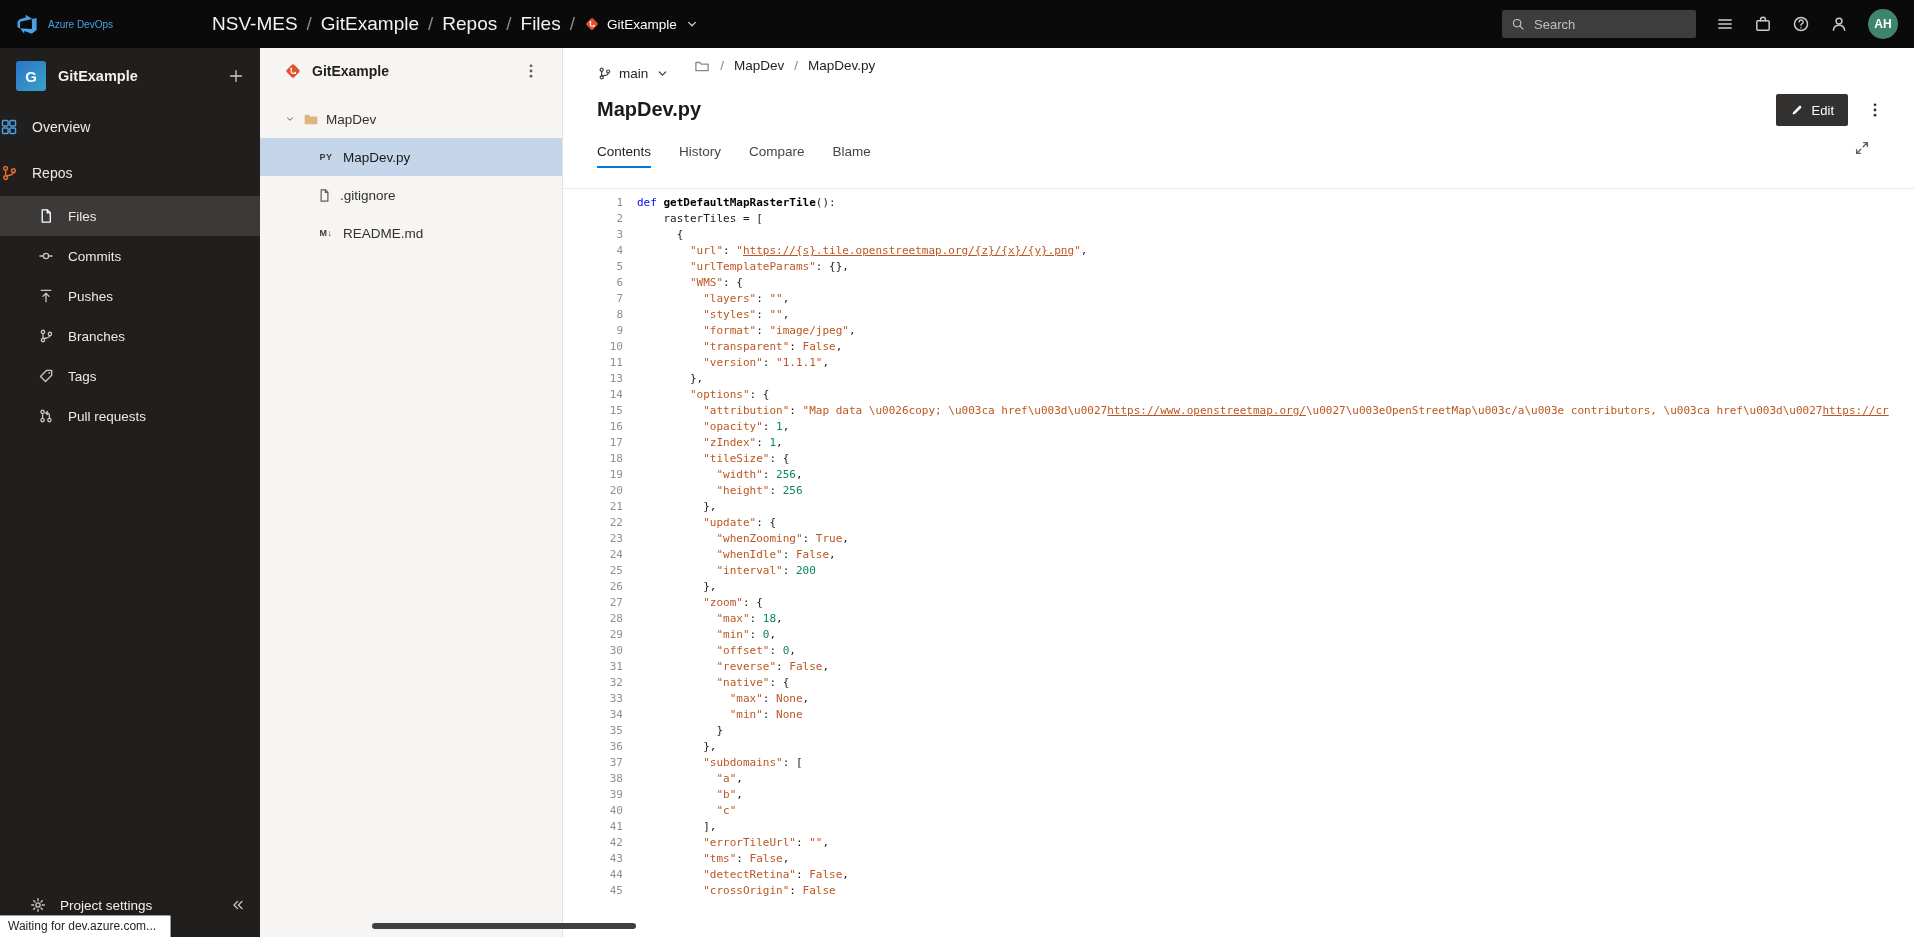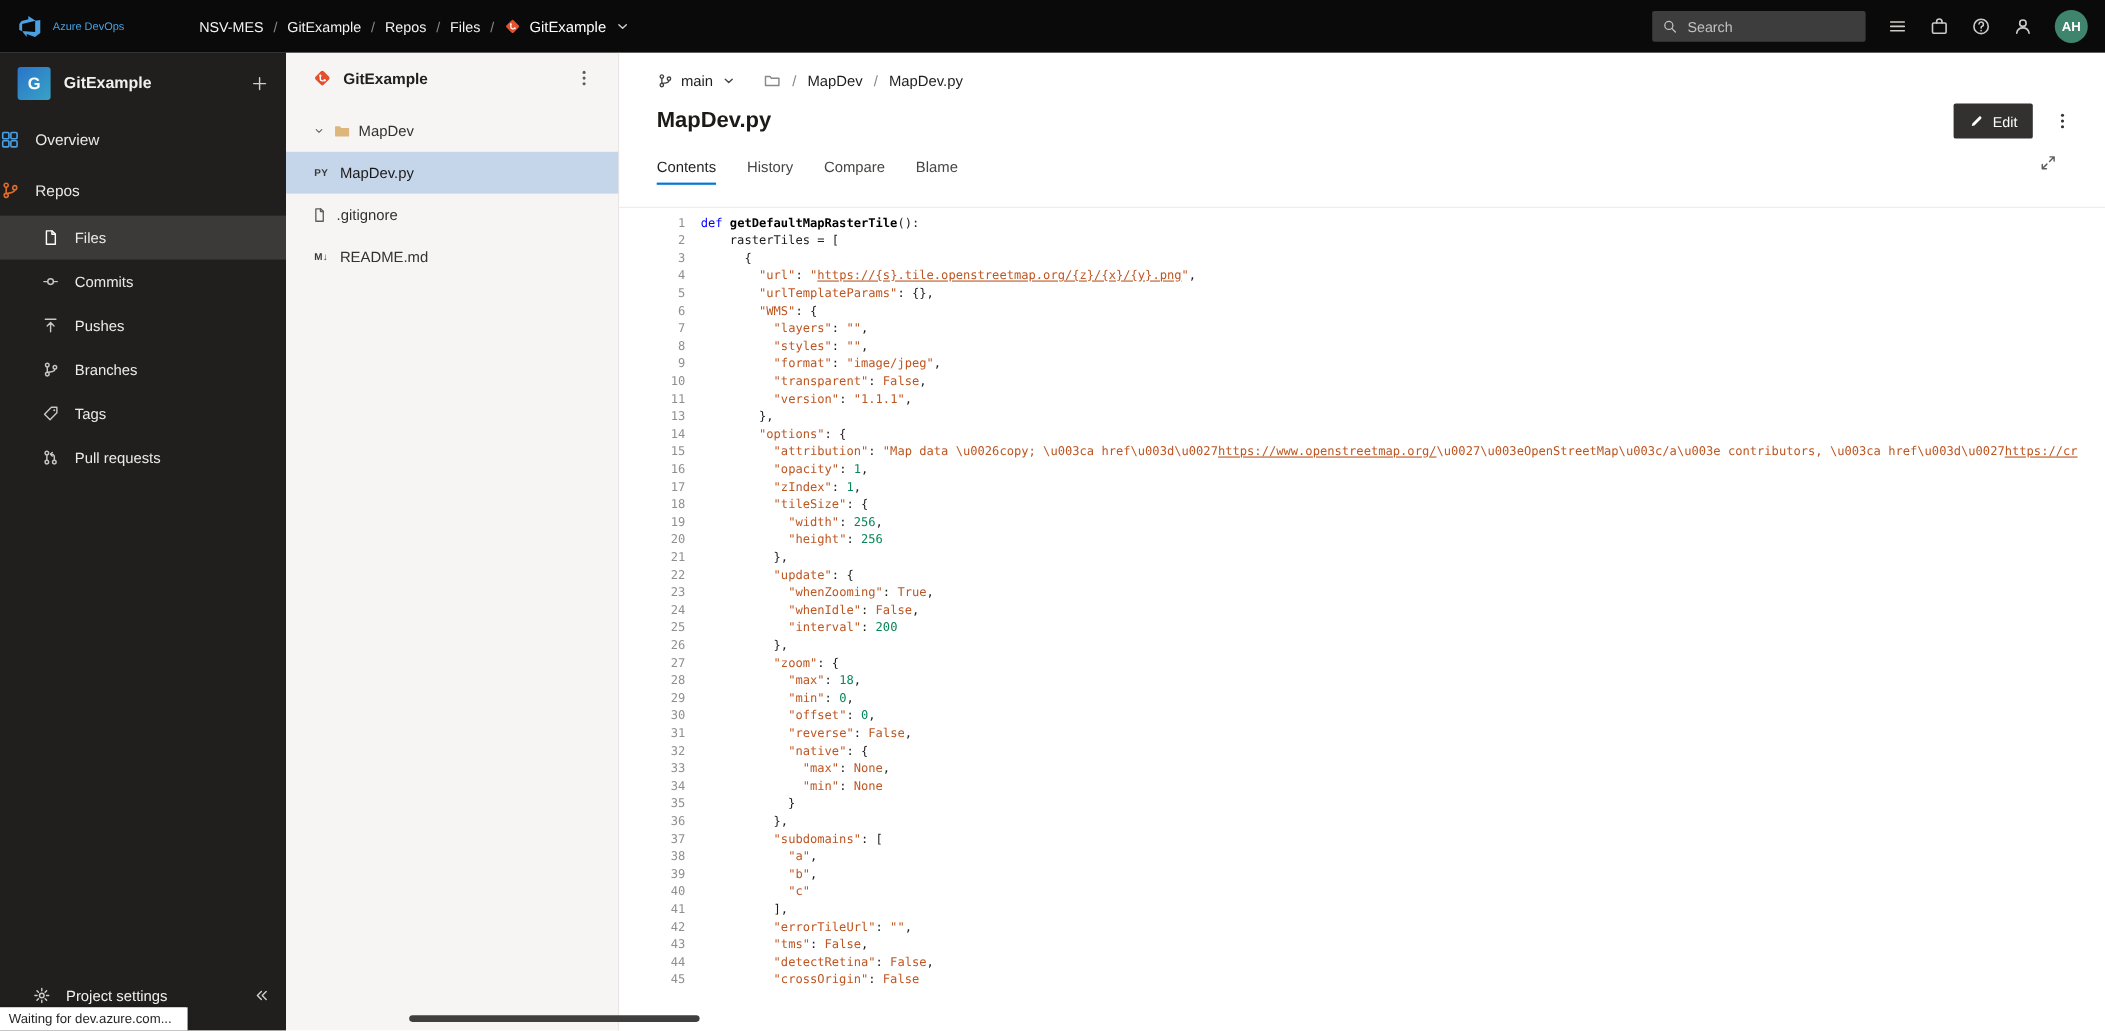--- a/index.html
+++ b/index.html
@@ -7,21 +7,21 @@
        font-family:"Liberation Sans","DejaVu Sans",sans-serif;display:flex;flex-direction:column;
        -webkit-font-smoothing:antialiased;color:#201f1e}
   .icn{display:inline-flex;align-items:center;justify-content:center;flex:none}
   .icn svg{display:block}
 
   
   .topbar{flex:0 0 48px;height:48px;background:#0a0a0a;display:flex;align-items:center;
           padding:0 16px;color:#ececec}
   .logo{width:22px;height:22px;color:#4aa0e0;cursor:pointer}
   .product{margin-left:10px;font-size:10px;color:#4aa0e0;cursor:pointer;white-space:nowrap}
-  .crumbs{display:flex;align-items:center;margin-left:68px;font-size:13px;white-space:nowrap}
+  .crumbs{display:flex;align-items:center;margin-left:99px;font-size:19px;white-space:nowrap}
   .crumb{color:#f3f2f1;cursor:pointer}
   .crumb-sep{color:#8a8886;margin:0 9px}
   .repo-select{display:flex;align-items:center;gap:7px;color:#fff;font-size:13.5px;cursor:pointer}
   .repo-select .icn{width:16px;height:16px}
   .chev{width:12px;height:12px;color:#cfcdcb}
   .topbar-right{margin-left:auto;display:flex;align-items:center;gap:20px}
   .searchbox{width:176px;height:28px;background:#3d3d3d;border-radius:2px;display:flex;
              align-items:center;padding:0 9px;gap:7px;color:#c3c3c3;cursor:text}
   .searchbox .icn{width:14px;height:14px}
   .searchbox input{background:transparent;border:0;outline:0;color:#eaeaea;font-size:13px;width:100%;
@@ -56,29 +56,29 @@
   
   .tree-panel{flex:0 0 302px;width:302px;background:#f6f5f4;border-right:1px solid #e4e2e0;
               display:flex;flex-direction:column}
   .tree-header{height:46px;display:flex;align-items:center;padding:0 22px 0 24px;gap:10px}
   .tree-header .icn{width:18px;height:18px}
   .tree-repo-name{font-size:14px;font-weight:600;color:#201f1e;flex:1;cursor:pointer}
   .tree-more{width:16px;height:16px;color:#605e5c;cursor:pointer}
   .tree-list{margin-top:6px}
   .tree-row{height:38px;display:flex;align-items:center;font-size:13.5px;color:#323130;cursor:pointer}
   .tree-row.lv0{padding-left:24px;gap:7px}
-  .tree-row.lv1{padding-left:23px;gap:8px}
+  .tree-row.lv1{padding-left:57px;gap:8px}
   .tree-row.selected{background:var(--selection,#c5d6ea);color:#1b1a19}
   .tree-row .icn{width:16px;height:16px}
   .tree-row .tchev{width:12px;height:12px;color:#605e5c}
   .ft-badge{font-size:9px;font-weight:700;color:#3b3a39;width:18px;text-align:center;letter-spacing:.4px;flex:none}
 
   
   .content{flex:1;min-width:0;background:#fff;position:relative}
-  .pathbar{margin:10px 0 0 34px;height:30px;display:flex;align-items:center;font-size:13.5px;color:#201f1e;white-space:nowrap}
+  .pathbar{margin:10px 0 0 34px;height:30px;display:flex;font-size:13.5px;color:#201f1e;white-space:nowrap}
   .branch-select{display:flex;align-items:center;gap:7px;cursor:pointer}
   .branch-select .icn{width:15px;height:15px;color:#424242}
   .folder-crumb{width:16px;height:16px;color:#8a8886;margin-left:24px;cursor:pointer}
   .path-sep{color:#8a8886;margin:0 10px}
   .path-item{cursor:pointer}
   .title-row{margin:4px 0 0 34px;height:34px;display:flex;align-items:center}
   .page-title{font-size:20px;font-weight:700;color:#1b1a19;margin:0}
   .edit-btn{position:absolute;right:66px;top:46px;height:32px;padding:0 14px;background:#323130;border:0;
             border-radius:2px;color:#fff;font-size:13px;display:flex;align-items:center;gap:8px;cursor:pointer;
             font-family:"Liberation Sans","DejaVu Sans",sans-serif}

